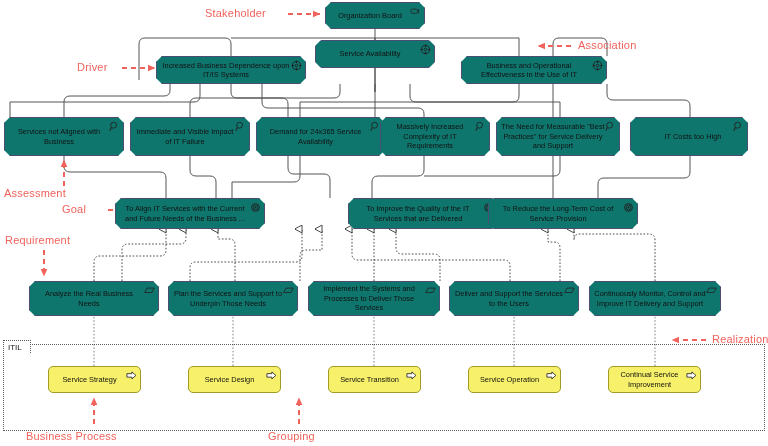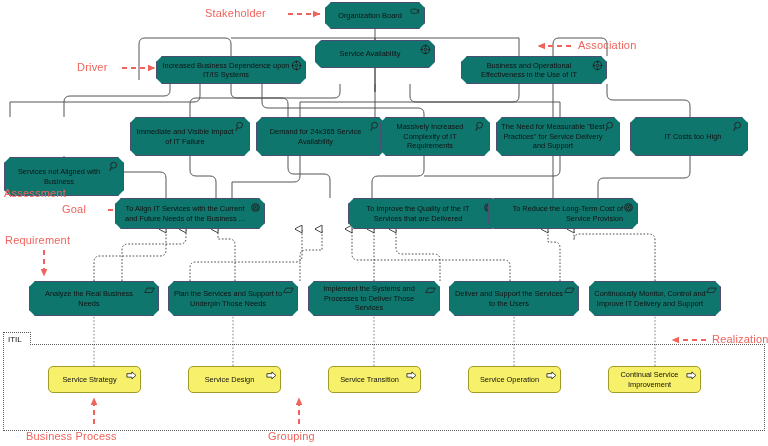--- a/index.html
+++ b/index.html
@@ -158,21 +158,21 @@
     <svg class="ico" viewBox="0 0 12 12">
       <circle cx="6" cy="6" r="4.4" fill="none" stroke="#222" stroke-width="1"></circle>
       <circle cx="6" cy="6" r="1.5" fill="none" stroke="#222" stroke-width="1"></circle>
       <line x1="6" y1="0.6" x2="6" y2="3.2" stroke="#222" stroke-width="1.1"></line>
       <line x1="6" y1="8.8" x2="6" y2="11.4" stroke="#222" stroke-width="1.1"></line>
       <line x1="0.6" y1="6" x2="3.2" y2="6" stroke="#222" stroke-width="1.1"></line>
       <line x1="8.8" y1="6" x2="11.4" y2="6" stroke="#222" stroke-width="1.1"></line>
     </svg>
   </div>
 
-  <div class="node motiv" style="left:4px;top:117px;width:120px;height:39px;margin-top:40px;">
+  <div class="node motiv" style="left:4px;top:117px;width:120px;height:39px;">
     <span class="lbl">Services not Aligned with Business</span>
     <svg class="ico" viewBox="0 0 12 12">
       <circle cx="5" cy="4.6" r="3.2" fill="none" stroke="#222" stroke-width="1"></circle>
       <line x1="2.7" y1="7" x2="0.8" y2="10.6" stroke="#222" stroke-width="1.1"></line>
     </svg>
   </div>
 
   <div class="node motiv" style="left:130px;top:117px;width:120px;height:39px;">
     <span class="lbl">Immediate and Visible Impact of IT Failure</span>
     <svg class="ico" viewBox="0 0 12 12">
@@ -224,21 +224,21 @@
 
   <div class="node motiv" style="left:300px;top:198px;width:150px;height:31px;margin-left:48px;">
     <span class="lbl">To Improve the Quality of the IT Services that are Delivered</span>
     <svg class="ico" viewBox="0 0 12 12">
       <circle cx="6" cy="6" r="4.3" fill="none" stroke="#222" stroke-width="1"></circle>
       <circle cx="6" cy="6" r="2.6" fill="none" stroke="#222" stroke-width="1"></circle>
       <circle cx="6" cy="6" r="1.1" fill="#222"></circle>
     </svg>
   </div>
 
-  <div class="node motiv" style="left:488px;top:198px;width:150px;height:31px;text-align:right;">
+  <div class="node motiv" style="left:488px;top:198px;width:150px;height:31px;">
     <span class="lbl">To Reduce the Long-Term Cost of Service Provision</span>
     <svg class="ico" viewBox="0 0 12 12">
       <circle cx="6" cy="6" r="4.3" fill="none" stroke="#222" stroke-width="1"></circle>
       <circle cx="6" cy="6" r="2.6" fill="none" stroke="#222" stroke-width="1"></circle>
       <circle cx="6" cy="6" r="1.1" fill="#222"></circle>
     </svg>
   </div>
 
   <div class="node motiv" style="left:168px;top:281px;width:130px;height:35px;">
     <span class="lbl">Plan the Services and Support to Underpin Those Needs</span>
@@ -269,21 +269,21 @@
   </div>
 
   <div class="node motiv" style="left:589px;top:281px;width:132px;height:35px;text-align:center;">
     <span class="lbl">Continuously Monitor, Control and Improve IT Delivery and Support</span>
     <svg class="ico" viewBox="0 0 12 12">
       <path d="M3.2 3.4 L11 3.4 L8.6 8.2 L0.8 8.2 Z" fill="none" stroke="#222" stroke-width="0.9"></path>
     </svg>
   </div>
 
   <div class="grouping" style="left:3px;top:344px;width:762px;height:87px;"></div>
-  <div class="grouping-tab" style="left:3px;top:332px;width:28px;height:13px;">
+  <div class="grouping-tab" style="left:3px;top:340px;width:28px;height:13px;">
     <span>ITIL</span>
   </div>
 
   <div class="node bproc" style="left:48px;top:366px;width:93px;height:27px;">
     <span class="lbl">Service Strategy</span>
     <svg class="ico" viewBox="0 0 12 12">
       <path d="M1 4 L6.4 4 L6.4 2.1 L10.8 5.9 L6.4 9.7 L6.4 7.8 L1 7.8 Z" fill="#fff" stroke="#222" stroke-width="0.9" stroke-linejoin="round"></path>
     </svg>
   </div>
 

